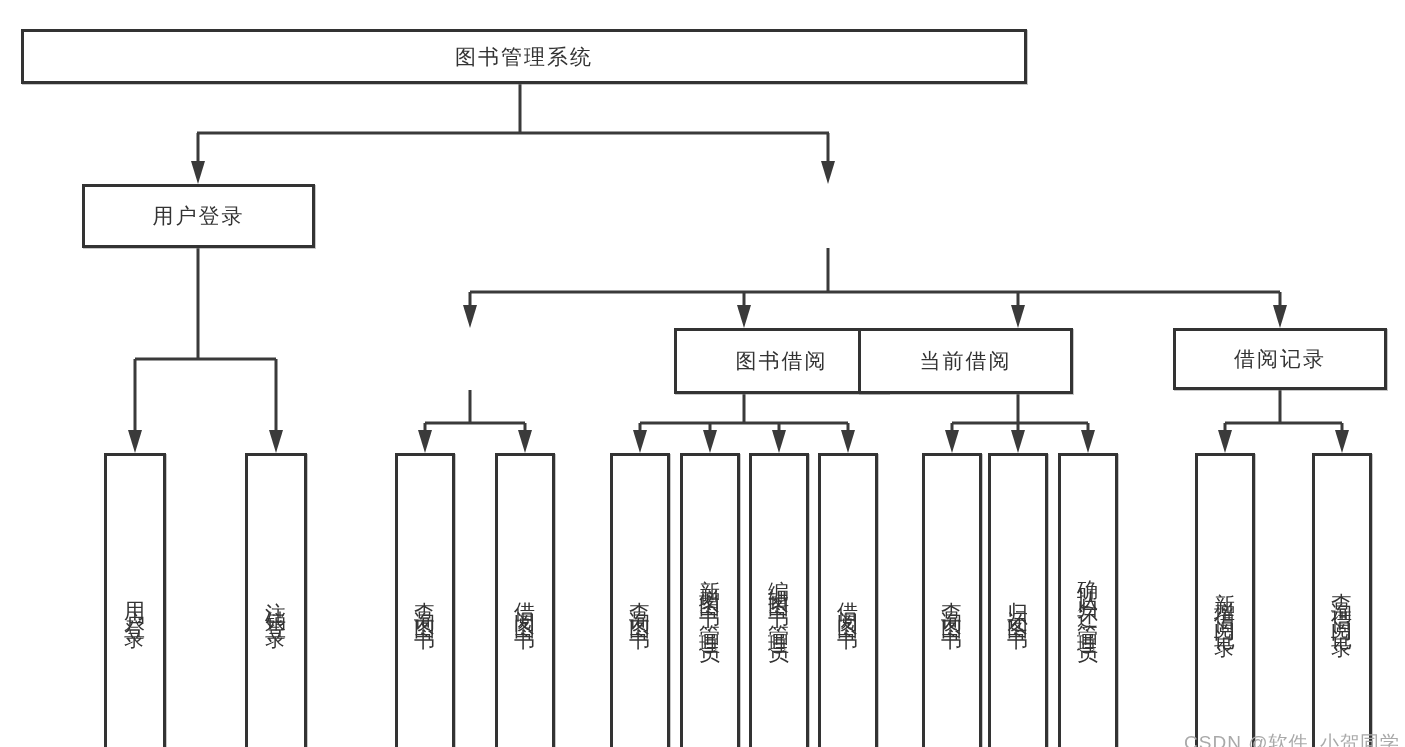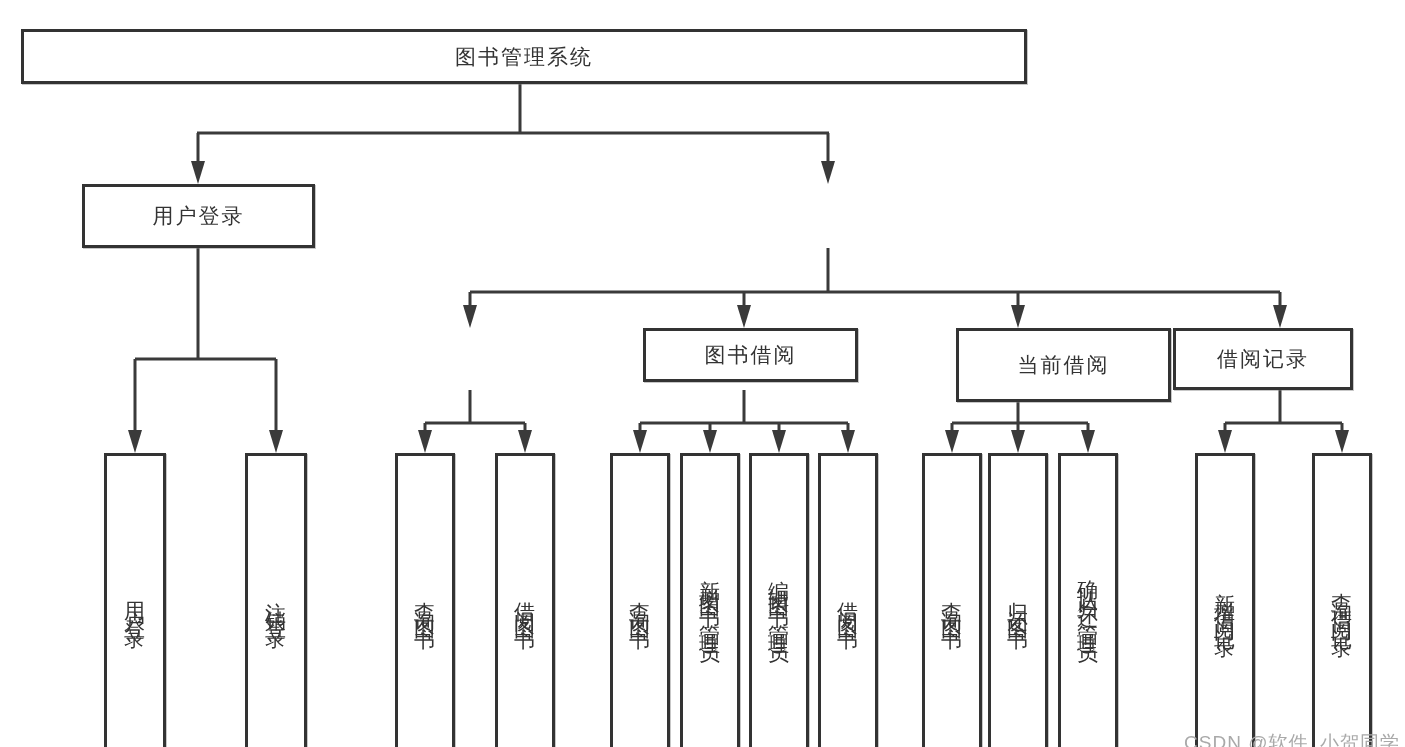--- a/index.html
+++ b/index.html
@@ -84,27 +84,27 @@
   </svg>
 
   <div class="node hnode" style="left:21px;top:13px;width:1006px;height:55px">
     <span>图书管理系统</span>
   </div>
 
   <div class="node hnode" style="left:82px;top:168px;width:233px;height:64px">
     <span>用户登录</span>
   </div>
 
-  <div class="node hnode" style="left:643px;top:312px;width:215px;height:54px">
+  <div class="node hnode" style="left:674px;top:312px;width:215px;height:66px">
     <span>图书借阅</span>
   </div>
-  <div class="node hnode" style="left:956px;top:312px;width:215px;height:74px">
+  <div class="node hnode" style="left:858px;top:312px;width:215px;height:66px">
     <span>当前借阅</span>
   </div>
-  <div class="node hnode" style="left:1173px;top:312px;width:180px;height:62px">
+  <div class="node hnode" style="left:1173px;top:312px;width:214px;height:62px">
     <span>借阅记录</span>
   </div>
 
   <div class="node leaf" style="left:104px;top:437px;width:62px;height:300px">
     <span class="vtext">用户登录</span>
   </div>
   <div class="node leaf" style="left:245px;top:437px;width:62px;height:300px">
     <span class="vtext">注销登录</span>
   </div>
 

